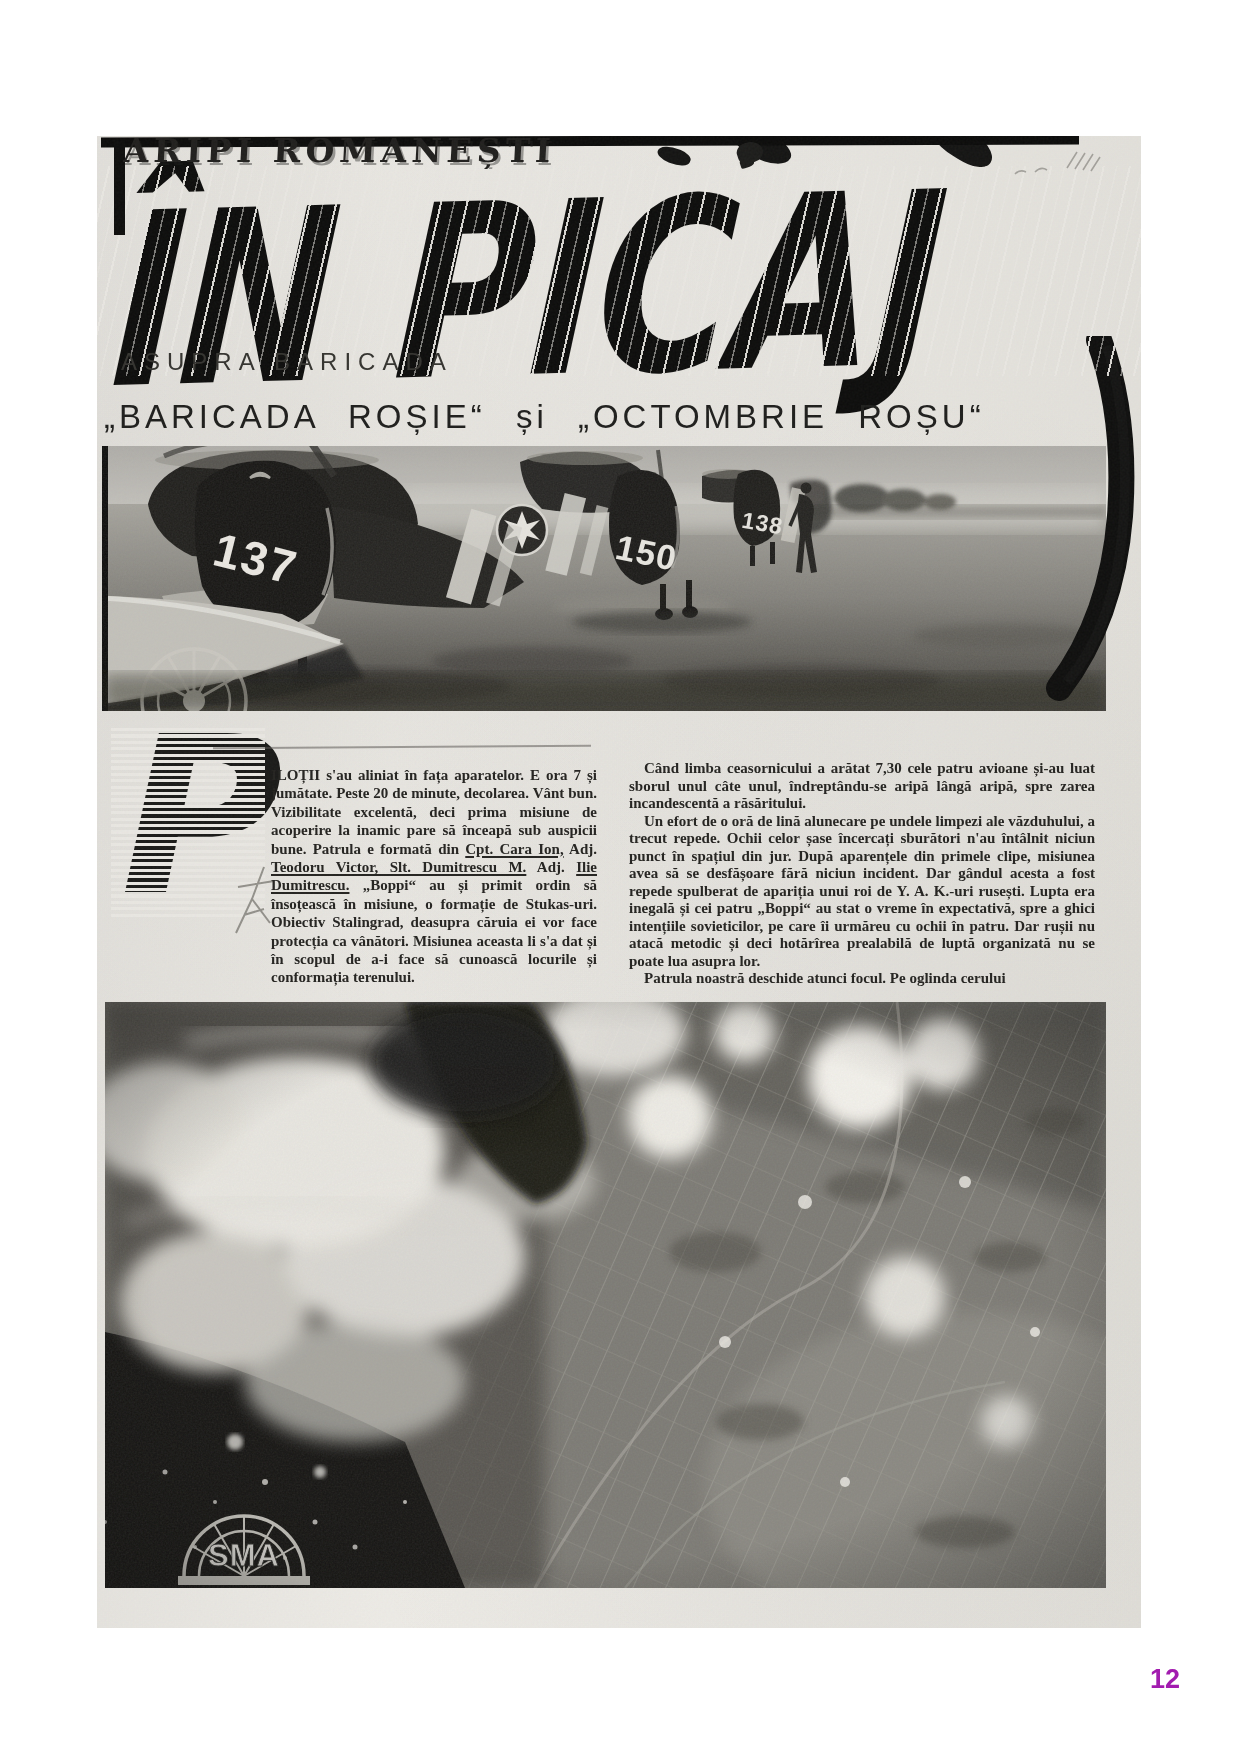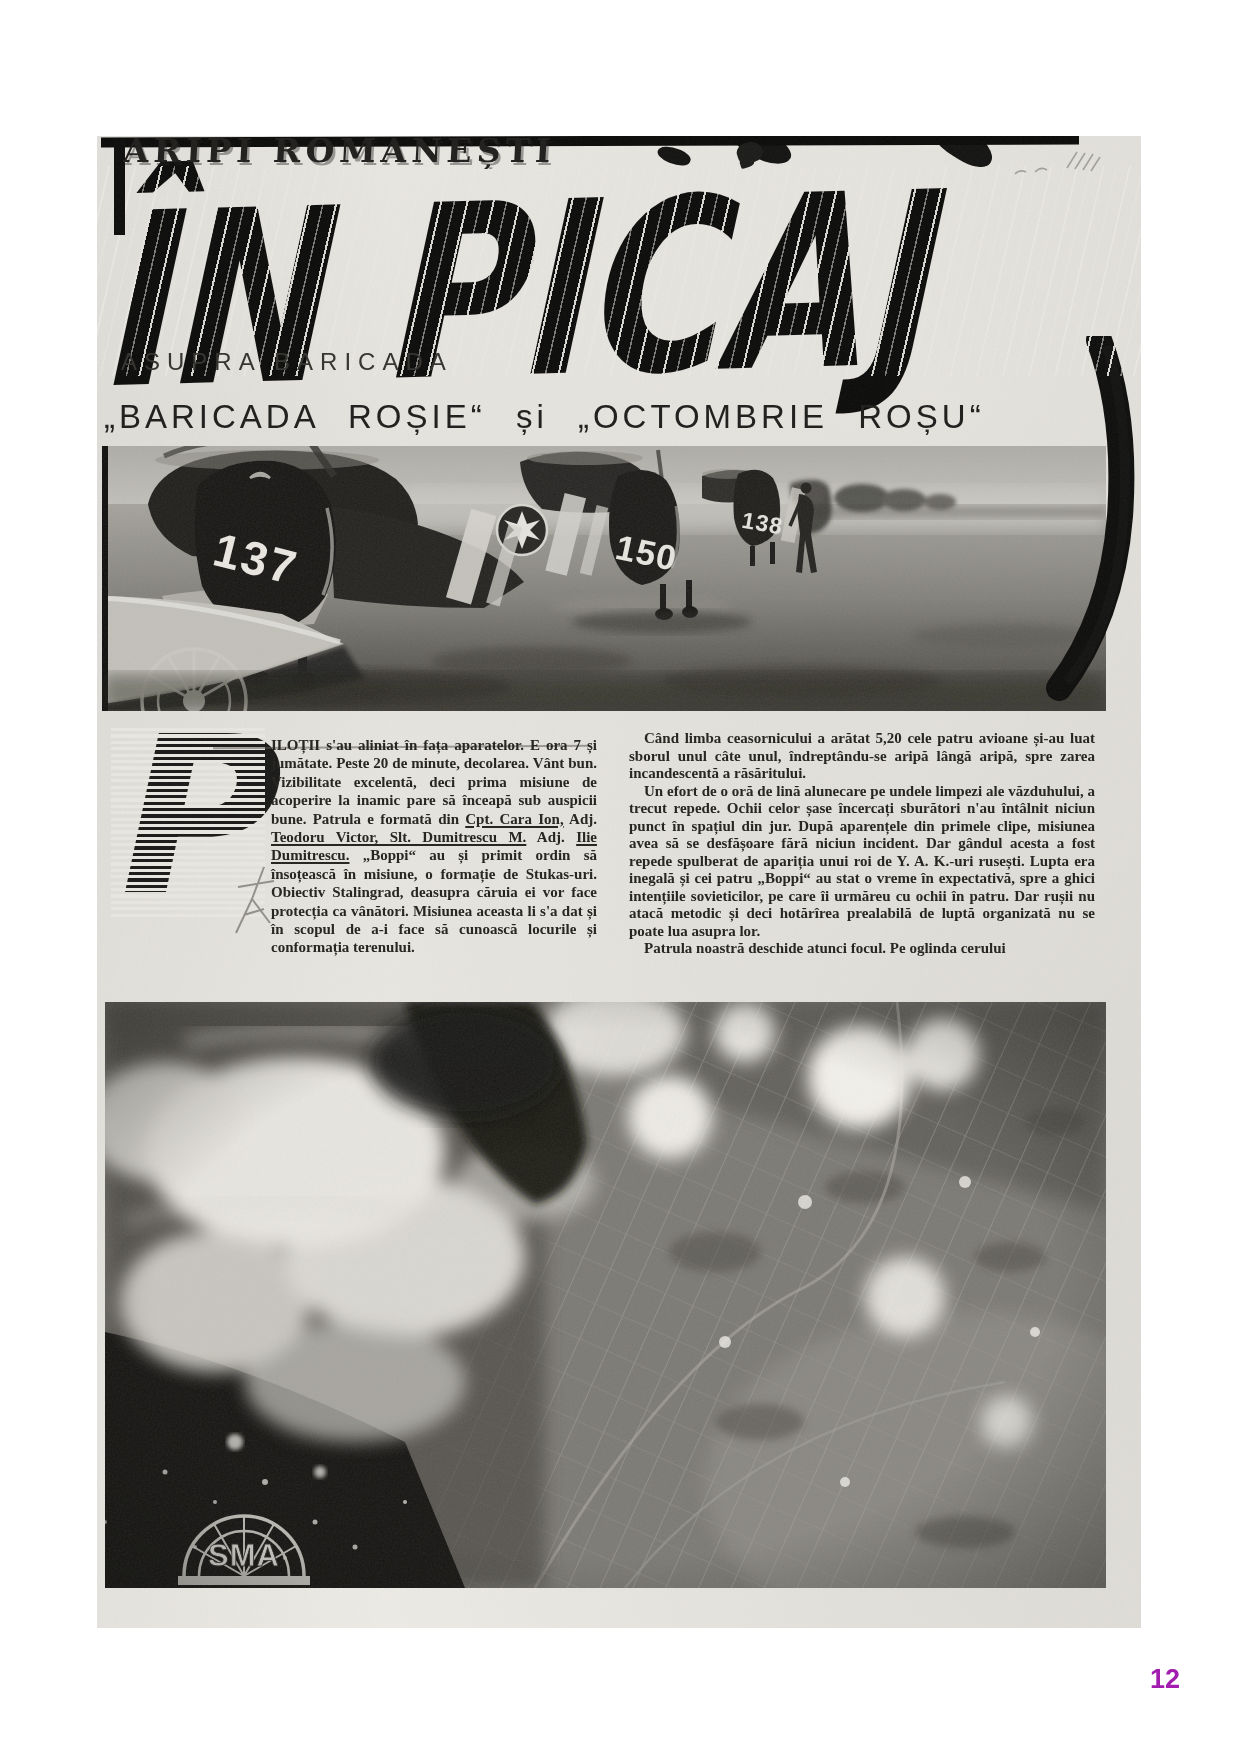--- a/index.html
+++ b/index.html
@@ -43,21 +43,21 @@
   .photo1{position:absolute;left:5px;top:310px;width:1004px;height:265px;z-index:1;overflow:hidden;}
   .photo2{position:absolute;left:8px;top:866px;width:1001px;height:586px;z-index:1;overflow:hidden;}
   .dropcap{position:absolute;left:24px;top:586px;z-index:1;font-family:"DejaVu Sans",sans-serif;
           font-weight:bold;font-size:218px;line-height:190px;color:#1a1a18;transform:skewX(-12deg);}
   .hatch{position:absolute;left:14px;top:592px;width:154px;height:192px;z-index:2;
           background:repeating-linear-gradient(0deg, transparent 0 3.2px, #e9e7e2 3.2px 6.4px);}
   .strike{position:absolute;left:116px;top:610px;width:378px;height:2px;
           background:rgba(92,90,85,.55);transform:rotate(-0.4deg);z-index:3;}
   .sketch{position:absolute;left:127px;top:727px;z-index:3;opacity:.75;}
   .col{position:absolute;z-index:3;font-family:"Liberation Serif",serif;font-weight:700;
-       font-size:15px;color:#242320;text-align:justify;}
+       font-size:15px;color:#242320;text-align:justify;margin-top:30px;}
   .col p{margin:0;line-height:17.8px;}
   .col-left{left:174px;top:600px;width:326px;}
   .col-left p{line-height:18.4px;}
   .col-right{left:532px;top:594px;width:466px;}
   .col-right p{text-indent:15px;line-height:17.5px;}
   .u{text-decoration:underline;text-decoration-thickness:1.5px;text-underline-offset:2px;}
   .pagenum{position:absolute;left:1150px;top:1664px;font-family:"Liberation Sans",sans-serif;
           font-weight:bold;font-size:27px;color:#a21caf;}
   .grainpage{position:absolute;left:0;top:0;width:1044px;height:1492px;z-index:7;
           pointer-events:none;opacity:.05;}
@@ -232,21 +232,21 @@
       <g stroke="#77756f" stroke-width="2" fill="none">
         <path d="M40,4 L28,36 M14,24 L50,18 M28,36 L12,70 M28,36 L46,60 M20,52 L40,46"></path>
       </g>
     </svg>
 
     <div class="col col-left">
       <p><span>ILOȚII s'au aliniat în fața aparatelor. E ora 7 și jumătate. Peste 20 de minute, decolarea. Vânt bun. Vizibilitate excelentă, deci prima misiune de acoperire la inamic pare să înceapă sub auspicii bune. Patrula e formată din </span><span class="u">Cpt. Cara Ion,</span><span> Adj. </span><span class="u">Teodoru Victor, Slt. Dumitrescu M.</span><span> Adj. </span><span class="u">Ilie Dumitrescu.</span><span> „Boppi“ au și primit ordin să însoțească în misiune, o formație de Stukas-uri. Obiectiv Stalingrad, deasupra căruia ei vor face protecția ca vânători. Misiunea aceasta li s'a dat și în scopul de a-i face să cunoască locurile și conformația terenului.</span></p>
     </div>
 
     <div class="col col-right">
-      <p>Când limba ceasornicului a arătat 5,20 cele patru avioane și-au luat sborul unul câte unul, îndreptându-se aripă lângă aripă, spre zarea incandescentă a răsăritului.</p>
+      <p>Când limba ceasornicului a arătat 7,30 cele patru avioane și-au luat sborul unul câte unul, îndreptându-se aripă lângă aripă, spre zarea incandescentă a răsăritului.</p>
       <p>Un efort de o oră de lină alunecare pe undele limpezi ale văzduhului, a trecut repede. Ochii celor șase încercați sburători n'au întâlnit niciun punct în spațiul din jur. După aparențele din primele clipe, misiunea avea să se desfășoare fără niciun incident. Dar gândul acesta a fost repede spulberat de apariția unui roi de Y. A. K.-uri rusești. Lupta era inegală și cei patru „Boppi“ au stat o vreme în expectativă, spre a ghici intențiile sovieticilor, pe care îi urmăreu cu ochii în patru. Dar rușii nu atacă metodic și deci hotărîrea prealabilă de luptă organizată nu se poate lua asupra lor.</p>
       <p>Patrula noastră deschide atunci focul. Pe oglinda cerului</p>
     </div>
 
     <div class="photo2">
       <svg width="1001" height="586" viewBox="0 0 1001 586" preserveAspectRatio="none">
         <defs>
           <filter id="c2">
               <feGaussianBlur stdDeviation="2"></feGaussianBlur>
             </filter>

